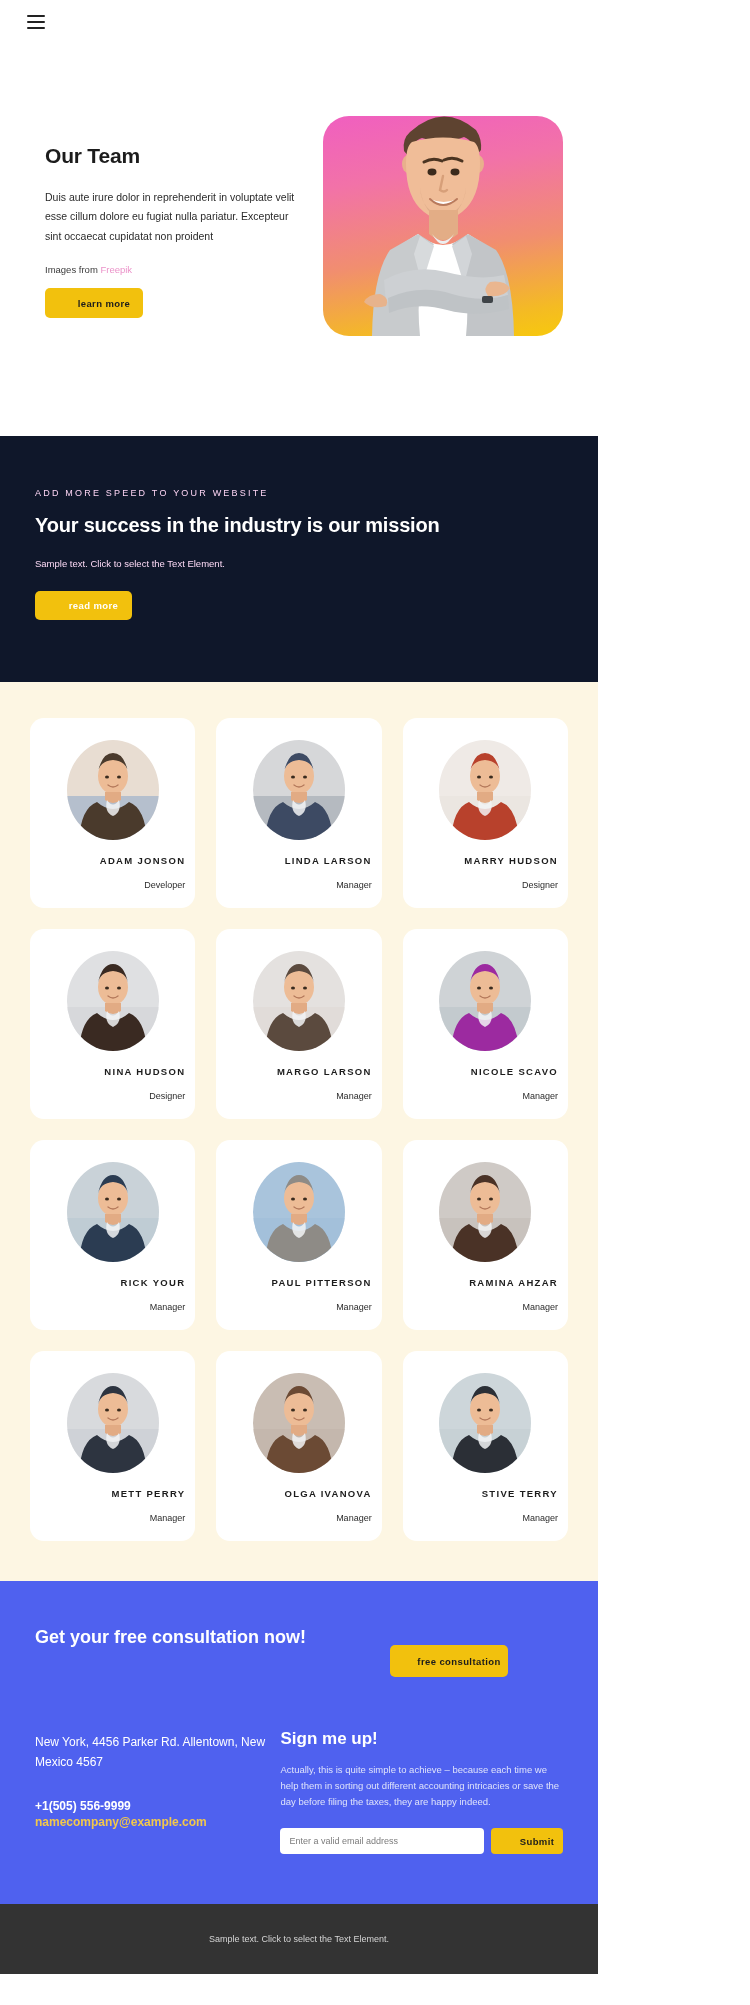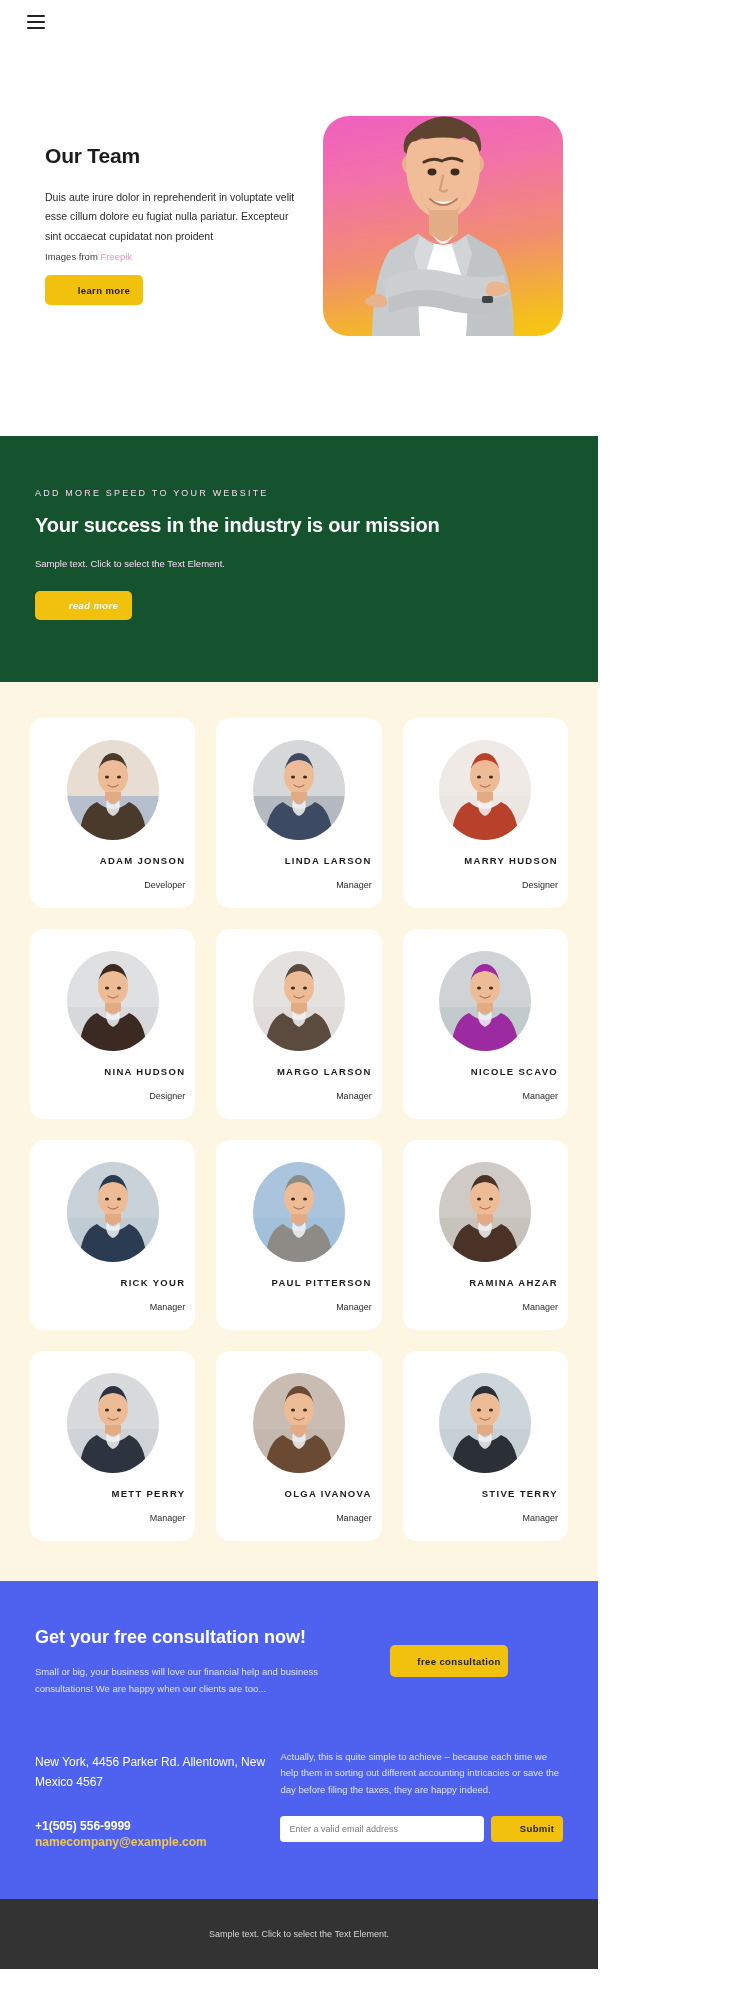--- a/index.html
+++ b/index.html
@@ -46,21 +46,21 @@
     font-size: 21px;
     font-weight: bold;
     color: #1c1c1c;
     letter-spacing: -0.2px;
     margin-bottom: 20px;
   }
   .hero-desc {
     font-size: 10.5px;
     line-height: 1.85;
     color: #2b2b2b;
-    margin-bottom: 5px;
+    margin-bottom: 18px;
   }
   .hero-credit {
     font-size: 9.5px;
     color: #3a3a3a;
     margin-bottom: 13px;
   }
   .hero-credit a { color: #eb92c9; text-decoration: none; }
   .btn-yellow {
     display: inline-flex;
     align-items: center;
@@ -95,21 +95,21 @@
     transform: translateX(-50%);
     width: 206px;
     height: 252px;
     overflow: hidden;
   }
   
   .man { position: absolute; left: 0; top: 0; width: 100%; height: 100%; }
 
   
   .banner {
-    background: #14532d;
+    background: #0f172a;
     padding: 52px 35px 62px 35px;
   }
   .banner-eyebrow {
     font-size: 9px;
     letter-spacing: 2.2px;
     color: #fcd4f3;
     text-transform: uppercase;
     margin-bottom: 16px;
   }
   .banner-title {
@@ -117,21 +117,21 @@
     font-weight: bold;
     color: #ffffff;
     letter-spacing: -0.2px;
     margin-bottom: 21px;
   }
   .banner-sub {
     font-size: 9.5px;
     color: #fcd9f5;
     margin-bottom: 22px;
   }
-  .banner-btn { width: 97px; height: 29px; color: #ffffff; font-style: italic; }
+  .banner-btn { width: 97px; height: 29px; color: #ffffff; }
 
   
   .team {
     background: #fdf6e3;
     padding: 36px 30px 40px 30px;
   }
   .team-grid {
     display: grid;
     grid-template-columns: repeat(3, 1fr);
     gap: 21px 21px;
@@ -549,33 +549,33 @@
           <div class="member-name">STIVE TERRY</div>
           <div class="member-role">Manager</div>
         </div>
       </div>
   </div>
 
   <div class="cta">
     <div class="cta-row">
       <div class="cta-left">
         <div class="cta-title">Get your free consultation now!</div>
-        <div class="cta-desc">Small or big, your business will love our financial help and business consultations! We are happy when our clients are too...</div>
       </div>
       <button class="btn-yellow cta-btn">free consultation</button>
     </div>
 
     <div class="contact-row">
       <div class="contact-left">
         <div class="contact-address">New York, 4456 Parker Rd. Allentown, New Mexico 4567</div>
         <div class="contact-phone">+1(505) 556-9999</div>
         <div class="contact-email">namecompany@example.com</div>
       </div>
 
       <div class="signup">
+        <div class="signup-title">Sign me up!</div>
         <div class="signup-desc">Actually, this is quite simple to achieve – because each time we help them in sorting out different accounting intricacies or save the day before filing the taxes, they are happy indeed.</div>
         <div class="signup-form">
           <input class="email-input" type="text" placeholder="Enter a valid email address" style="">
           <button class="btn-yellow submit-btn">Submit</button>
         </div>
       </div>
     </div>
   </div>
 
   <div class="footer">

